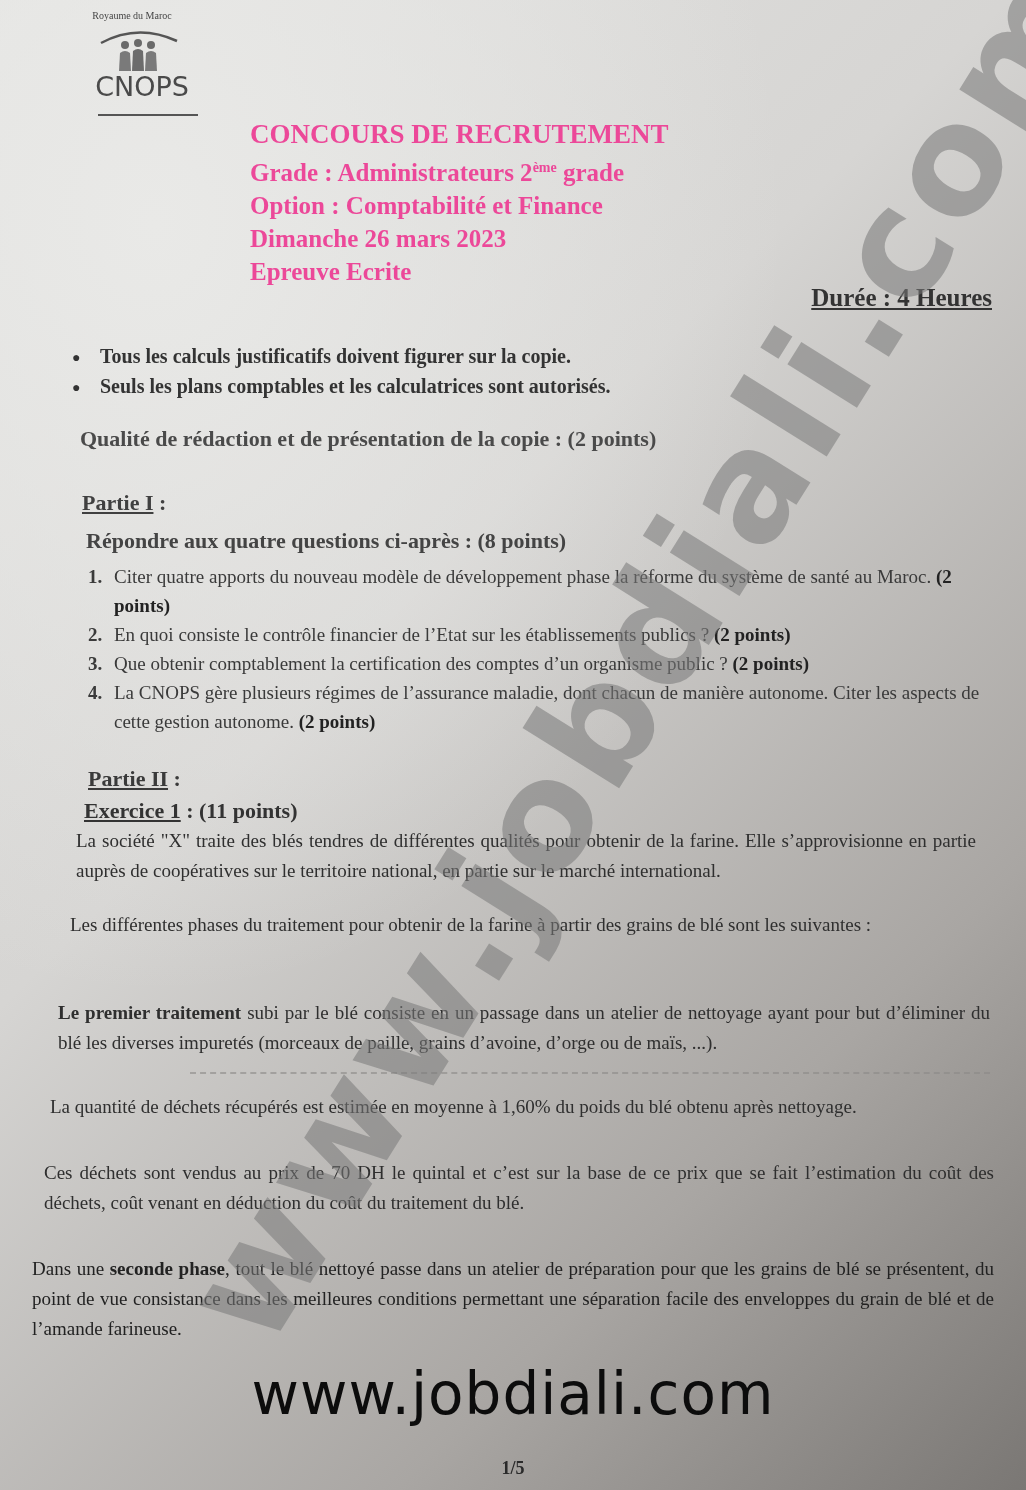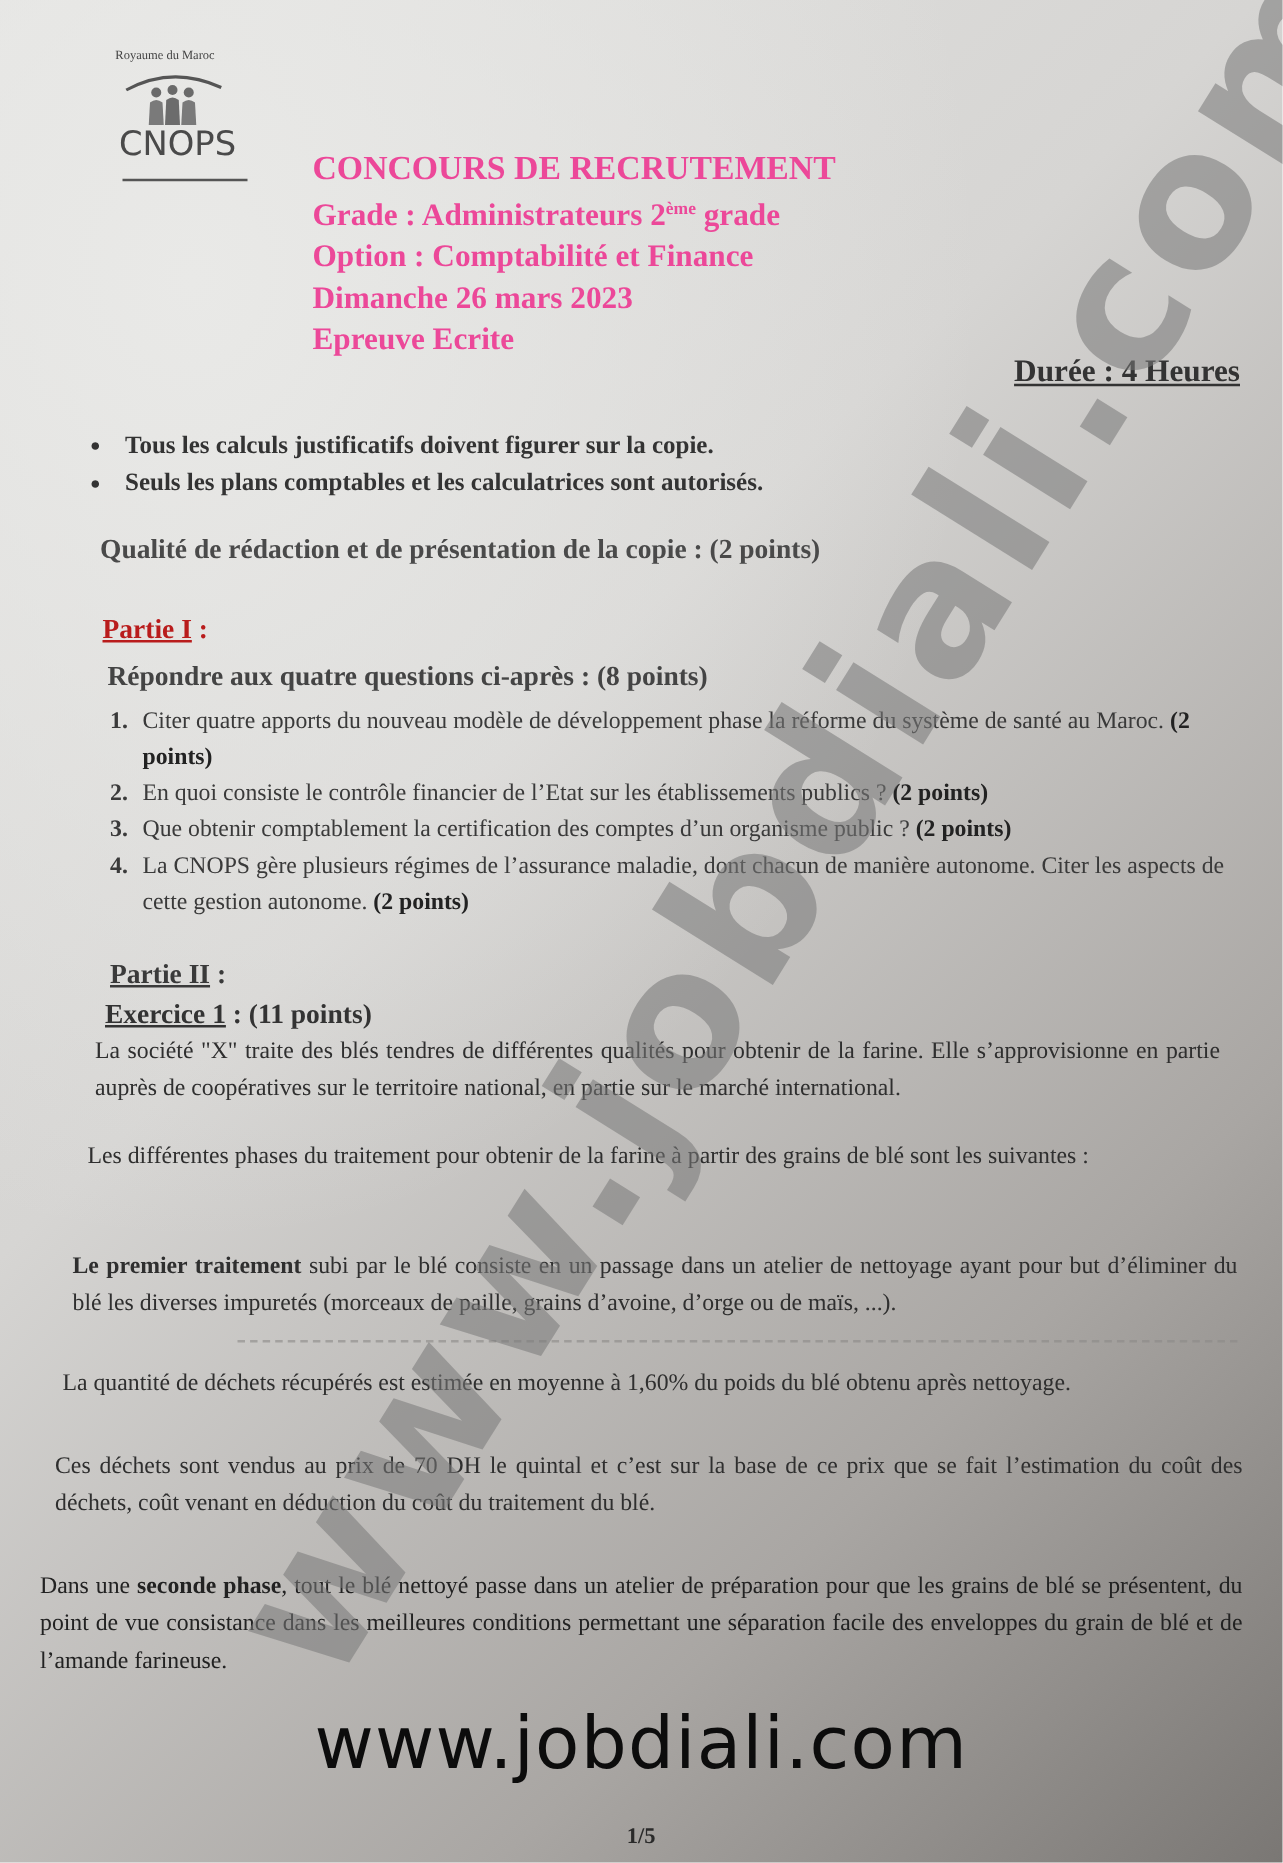--- a/index.html
+++ b/index.html
@@ -6,40 +6,40 @@
     body {
       width: 1026px; height: 1490px; position: relative; overflow: hidden;
       font-family: "Liberation Serif", "DejaVu Serif", serif;
       color: #2b2b2b;
       background:
         radial-gradient(ellipse 900px 1100px at 15% 15%, #e9e9e7 0%, rgba(233,233,231,0) 70%),
         linear-gradient(135deg, #e4e4e2 0%, #d6d5d3 40%, #a9a6a3 75%, #7a7774 100%);
     }
     .abs { position: absolute; }
     
-    .logo { left: 78px; top: 10px; width: 120px; height: 110px; text-align: center; margin-top: 29px; }
+    .logo { left: 78px; top: 10px; width: 120px; height: 110px; text-align: center; }
     .logo .kingdom { font-size: 10px; color: #444; display:block; margin-left:-12px; }
     .logo svg { display:block; margin: 2px auto 0; }
     .logo .brand { font-family: "DejaVu Sans", sans-serif; font-size: 27px; color: #4a4a4a; letter-spacing: 0px; display:block; margin-top: -4px; margin-left: 8px; }
     .logo .rule { position:absolute; left: 20px; top: 104px; width: 100px; height: 2px; background:#555; }
 
     .header { left: 250px; top: 118px; width: 560px; text-align: left; font-weight: bold; color: #ec4899; }
     .header div { font-size: 25px; line-height: 33px; }
     .header .h1 { font-size: 27px; }
     sup { font-size: 14px; }
 
     .duree { right: 34px; top: 284px; font-size: 25px; font-weight: bold; text-decoration: underline; color: #333; }
 
     .bullets { left: 72px; top: 342px; font-weight: bold; font-size: 20px; line-height: 28px; color: #333; }
     .bullets .b { display:flex; }
     .bullets .dot { width: 28px; font-size: 14px; padding-top: 2px; }
 
     .qualite { left: 80px; top: 426px; font-size: 22px; font-weight: bold; color: #4a4a4a; }
 
-    .partie1 { left: 82px; top: 490px; font-size: 22px; font-weight: bold; color: #b91c1c; }
+    .partie1 { left: 82px; top: 490px; font-size: 22px; font-weight: bold; color: #404040; }
     .ul { text-decoration: underline; }
     .repondre { left: 86px; top: 528px; font-size: 22px; font-weight: bold; color: #444; }
 
     .questions { left: 88px; top: 562px; width: 900px; font-size: 19px; line-height: 29px; color: #3a3a3a; }
     .q { display: flex; }
     .q .num { width: 26px; font-weight: bold; }
     .q .txt { flex: 1; }
     .q b { color: #222; }
 
     .partie2 { left: 88px; top: 766px; font-size: 22px; font-weight: bold; color: #3a3a3a; }

